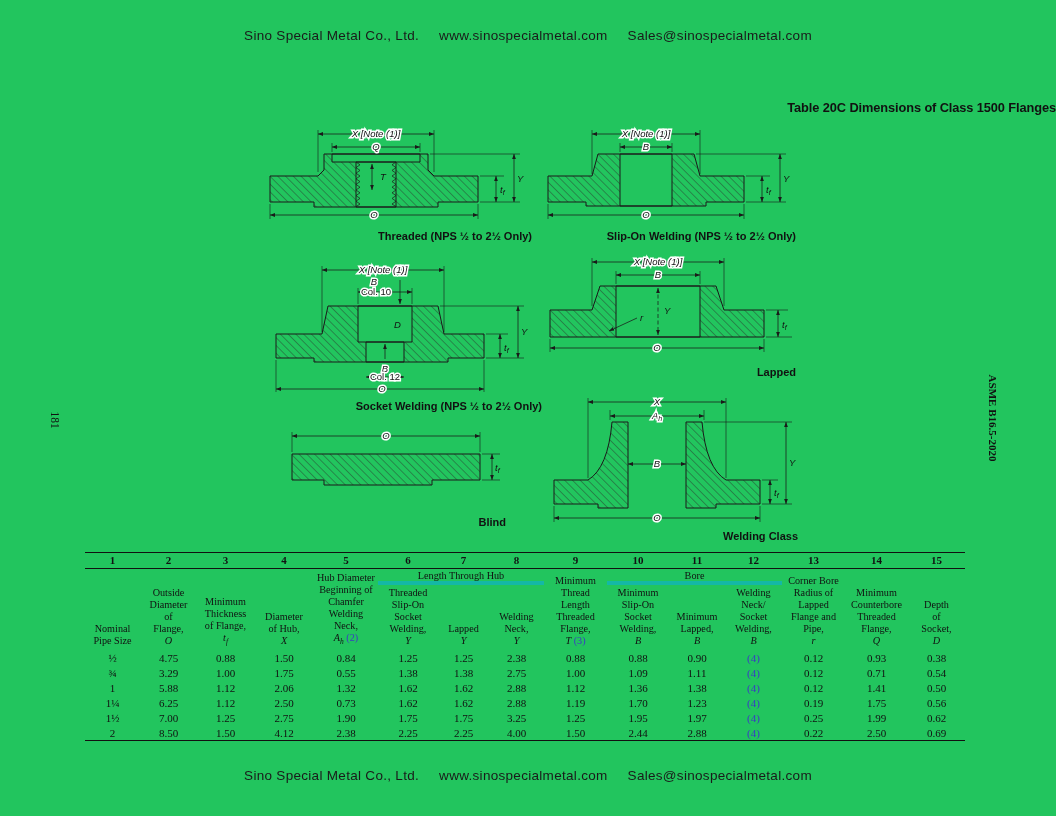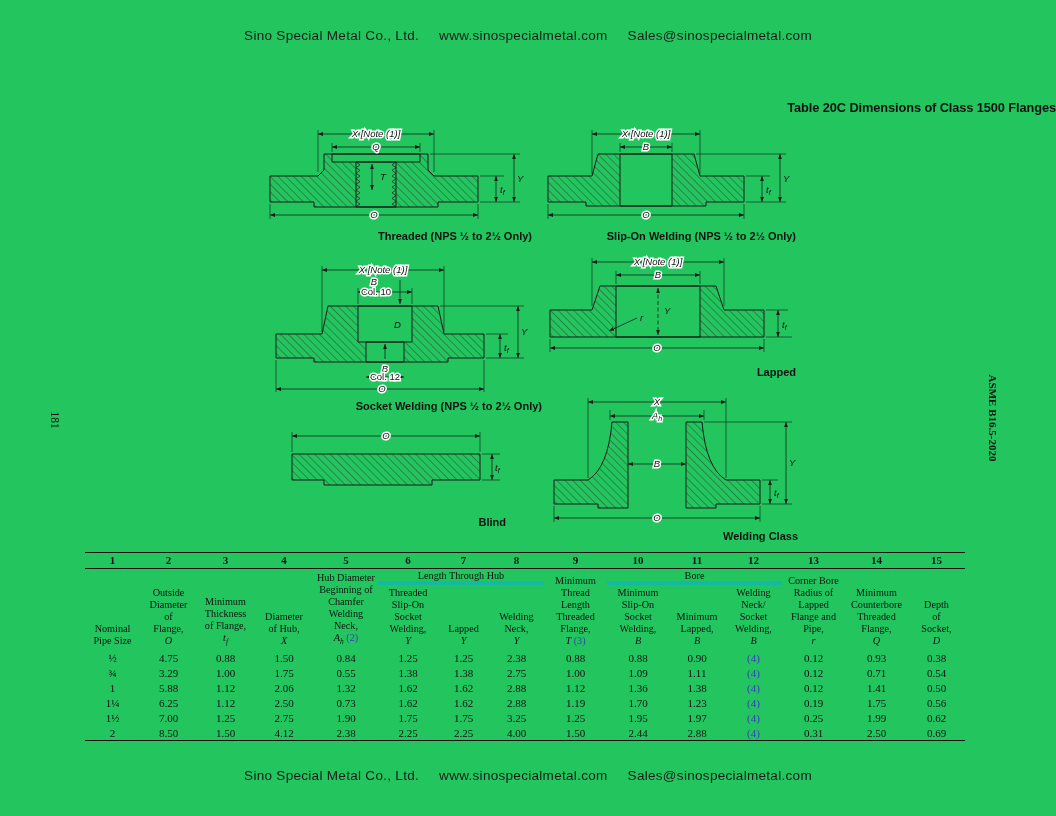--- a/index.html
+++ b/index.html
@@ -374,21 +374,21 @@
           <td>1.50</td>
           <td>4.12</td>
           <td>2.38</td>
           <td>2.25</td>
           <td>2.25</td>
           <td>4.00</td>
           <td>1.50</td>
           <td>2.44</td>
           <td>2.88</td>
           <td class="ref">(4)</td>
-          <td>0.31</td>
+          <td>0.22</td>
           <td>2.50</td>
           <td>0.69</td>
         </tr>
       </tbody>
     </table>
 
   <div class="band" style="top:768px">
     <span>Sino Special Metal Co., Ltd.</span><span>www.sinospecialmetal.com</span><span>Sales@sinospecialmetal.com</span>
   </div>
 

